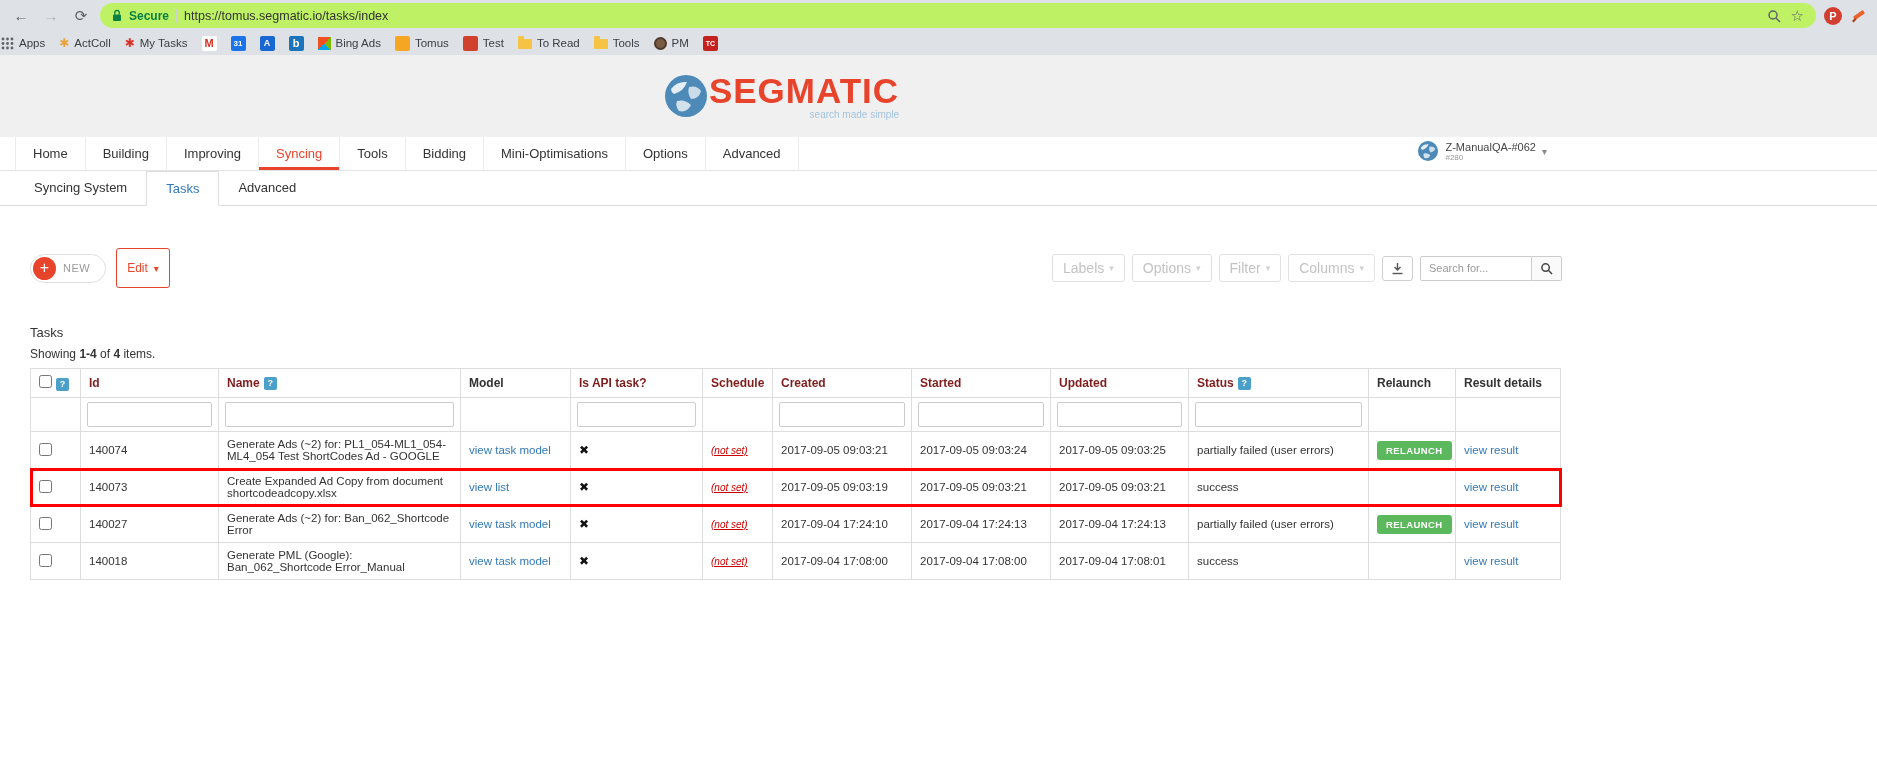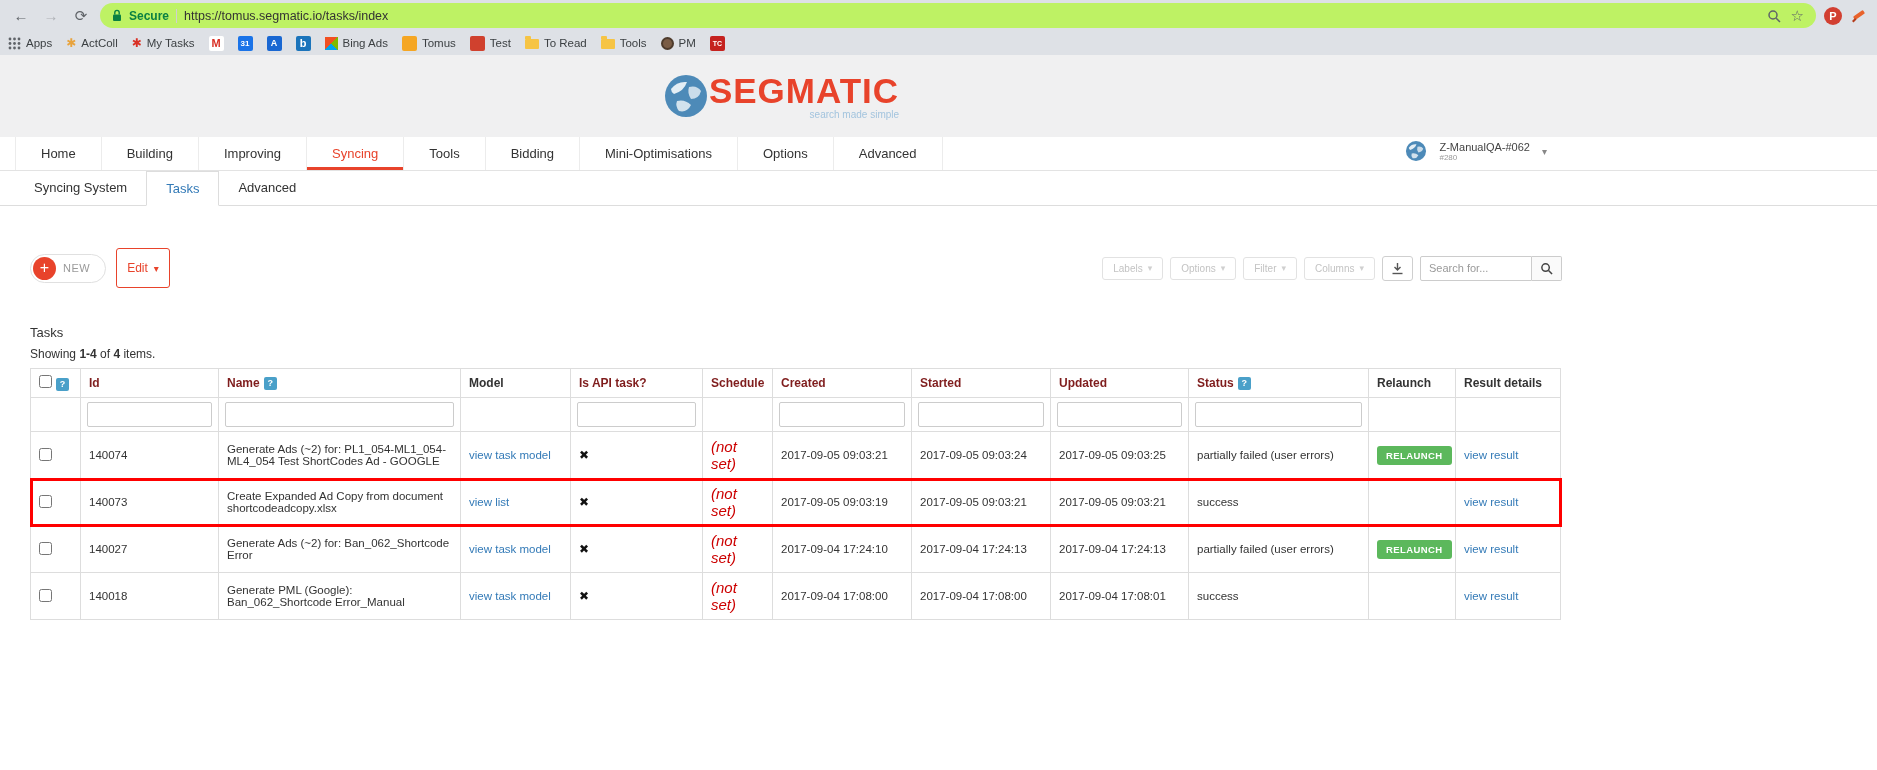--- a/index.html
+++ b/index.html
@@ -17,21 +17,21 @@
   .nav-btn.disabled { color: #aeb1b6; }
   .omnibox { flex: 1; background: #bef264; border-radius: 14px; height: 25px; display: flex; align-items: center; padding: 0 12px; gap: 7px; }
   .secure-label { color: #0b8043; font-size: 12px; font-weight: bold; }
   .omni-divider { width: 1px; height: 14px; background: #d0d0d0; }
   .url-text { flex: 1; font-size: 12.5px; color: #333; white-space: nowrap; overflow: hidden; }
   .omni-right { display: flex; align-items: center; gap: 10px; }
   .star-icon { font-size: 15px; color: #5f6368; }
   .ext-icons { display: flex; align-items: center; gap: 8px; }
   .ext-p { width: 18px; height: 18px; border-radius: 50%; background: #d23f31; color: #fff; font-size: 11px; font-weight: bold; display: flex; align-items: center; justify-content: center; }
 
-  .bookmarks-bar { height: 24px; display: flex; align-items: center; padding: 0 8px; gap: 14px; background: #dee1e6; }
+  .bookmarks-bar { height: 24px; display: flex; align-items: center; padding: 0 1px; gap: 14px; background: #dee1e6; }
   .bm-item { display: flex; align-items: center; gap: 5px; font-size: 11.5px; color: #3c4043; cursor: pointer; white-space: nowrap; }
   .bm-badge { width: 15px; height: 15px; border-radius: 2px; display: flex; align-items: center; justify-content: center; font-size: 9px; font-weight: bold; color: #fff; }
   .gmail-icon { background: #fff; color: #d93025; font-size: 11px; }
   .calendar-icon { background: #1a73e8; font-size: 8px; }
   .analytics-icon { background: #1967d2; }
   .bing-icon { background: #1b74bb; font-size: 11px; }
   .tomus-icon { background: #f5a623; }
   .test-icon { background: #d0412e; }
   .tc-icon { background: #c5221f; font-size: 7px; }
   .pm-icon { width: 13px; height: 13px; border-radius: 50%; background: #7a5c45; border: 2px solid #4e3b2c; }
@@ -49,25 +49,25 @@
   
   .logo-band { background: #f0f0f1; height: 82px; }
   .logo-wrap { width: 1562px; height: 100%; display: flex; align-items: center; justify-content: center; }
   .logo-text-block { display: flex; flex-direction: column; }
   .logo-name { font-size: 35px; font-weight: bold; color: #e8432b; letter-spacing: 1px; line-height: 1; }
   .logo-tagline { font-size: 10px; color: #a3c4de; text-align: right; margin-top: 1px; }
 
   
   .main-nav { background: #fff; border-bottom: 1px solid #e3e3e3; }
   .nav-inner { width: 1562px; display: flex; align-items: stretch; padding-left: 15px; position: relative; height: 33px; }
-  .nav-item { padding: 0 25px; line-height: 33px; font-size: 13px; color: #333; border-right: 1px solid #ececec; cursor: pointer; position: relative; }
+  .nav-item { padding: 0 17px; line-height: 33px; font-size: 13px; color: #333; border-right: 1px solid #ececec; cursor: pointer; position: relative; }
   .nav-item:first-child { border-left: 1px solid #ececec; }
   .nav-item.active { color: #e8432b; }
   .nav-item.active::after { content: ""; position: absolute; left: 0; right: 0; bottom: 0; height: 3px; background: #e8432b; }
-  .user-widget { position: absolute; right: 15px; top: 3px; display: flex; align-items: center; gap: 12px; cursor: pointer; }
+  .user-widget { position: absolute; right: 15px; top: 3px; display: flex; align-items: center; gap: 6px; cursor: pointer; }
   .user-text-block { display: flex; flex-direction: column; }
   .user-name { font-size: 11px; color: #444; }
   .user-id { font-size: 8px; color: #999; }
   .caret-down { color: #888; font-size: 10px; }
   .caret-down::after { content: "\25BE"; }
 
   
   .sub-nav { background: #fff; border-bottom: 1px solid #ddd; }
   .subnav-inner { width: 1562px; display: flex; padding-left: 15px; height: 34px; }
   .subnav-item { padding: 0 19px; line-height: 33px; font-size: 13px; color: #333; cursor: pointer; }
@@ -77,21 +77,21 @@
   .content { width: 1532px; margin-left: 30px; }
   .toolbar { margin-top: 42px; display: flex; justify-content: space-between; align-items: center; }
   .toolbar-left { display: flex; align-items: center; gap: 10px; }
   .new-button { display: inline-flex; align-items: center; gap: 7px; border: 1px solid #e0e0e0; background: #fff; border-radius: 15px; padding: 2px 15px 2px 2px; cursor: pointer; }
   .new-circle { width: 23px; height: 23px; border-radius: 50%; background: #e8432b; color: #fff; display: flex; align-items: center; justify-content: center; }
   .new-circle::after { content: "+"; font-size: 16px; line-height: 1; }
   .new-label { font-size: 11px; color: #9a9a9a; letter-spacing: 0.5px; }
   .edit-button { border: 1px solid #e8432b; color: #e8432b; background: #fff; border-radius: 3px; padding: 12px 10px; font-size: 12px; display: inline-flex; align-items: center; gap: 6px; cursor: pointer; }
   .edit-button .caret-down { color: #e8432b; }
   .toolbar-right { display: flex; align-items: center; gap: 7px; }
-  .tool-btn { border: 1px solid #e2e2e2; color: #c3c3c3; background: #fff; border-radius: 3px; padding: 5px 10px; font-size: 10px; display: inline-flex; align-items: center; gap: 5px; cursor: default; }
+  .tool-btn { border: 1px solid #e2e2e2; color: #c3c3c3; background: #fff; border-radius: 3px; padding: 5px 10px; font-size: 14px; display: inline-flex; align-items: center; gap: 5px; cursor: default; }
   .tool-btn .caret-down { color: #d0d0d0; font-size: 9px; }
   .icon-btn { border: 1px solid #cfcfcf; background: #fff; border-radius: 3px; padding: 5px 8px; display: inline-flex; align-items: center; cursor: pointer; }
   .search-group { display: flex; align-items: center; }
   .search-input { border: 1px solid #ccc; border-radius: 2px 0 0 2px; padding: 5px 8px; font-size: 11px; width: 112px; height: 25px; outline: none; color: #333; }
   .search-input::placeholder { color: #9a9a9a; }
   .search-btn { border: 1px solid #ccc; border-left: none; background: #fafafa; border-radius: 0 2px 2px 0; height: 25px; padding: 0 8px; display: flex; align-items: center; cursor: pointer; }
 
   
   .tasks-title { margin-top: 37px; font-size: 13px; color: #333; }
   .summary { margin: 7px 0 7px; font-size: 12px; color: #333; }
@@ -100,21 +100,21 @@
   .grid th, .grid td { border: 1px solid #ddd; padding: 6px 8px; text-align: left; vertical-align: middle; font-size: 11.5px; }
   .grid th { font-weight: bold; font-size: 12px; color: #333; }
   .grid thead tr.filters td { padding: 4px 6px; }
   a.sort-link { color: #7f1d1d; font-weight: bold; }
   .plain-header { color: #333; }
   .qicon { display: inline-block; width: 13px; height: 13px; margin-left: 4px; border-radius: 2px; background: #4aa0c9; color: #fff; font-size: 9px; font-weight: bold; text-align: center; line-height: 13px; vertical-align: 1px; cursor: pointer; }
   .qicon::after { content: "?"; }
   .filter-input { width: 100%; height: 25px; border: 1px solid #ccc; border-radius: 2px; padding: 3px 6px; font-size: 11.5px; outline: none; }
   .cell-link { color: #337ab7; }
   .api-cross { font-weight: bold; font-size: 12px; color: #111; }
-  .notset { color: #c00; font-style: italic; font-size: 15px; }
+  .notset { color: #c00; font-style: italic; font-size: 10px; text-decoration: underline; }
   .relaunch-btn { background: #5cb85c; color: #fff; font-weight: bold; font-size: 9.5px; letter-spacing: 0.4px; border: none; border-radius: 3px; padding: 4px 9px; cursor: pointer; font-family: inherit; }
   tr.row-highlight { outline: 3px solid #f00; outline-offset: -2px; }
   .row-check { width: 13px; height: 13px; }
   .c-check-cell { text-align: left; }
 </style>
 </head>
 <body>
 
 <div class="chrome">
   <div class="chrome-toolbar">

